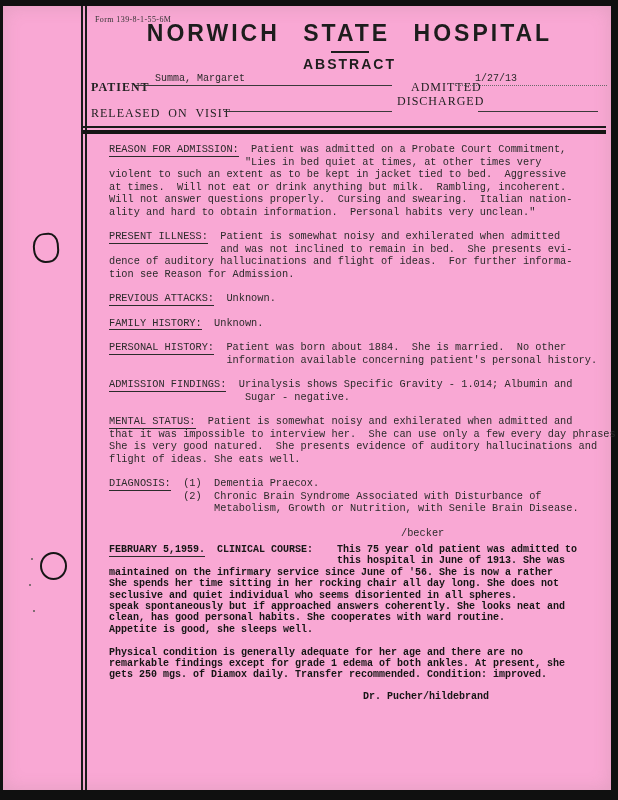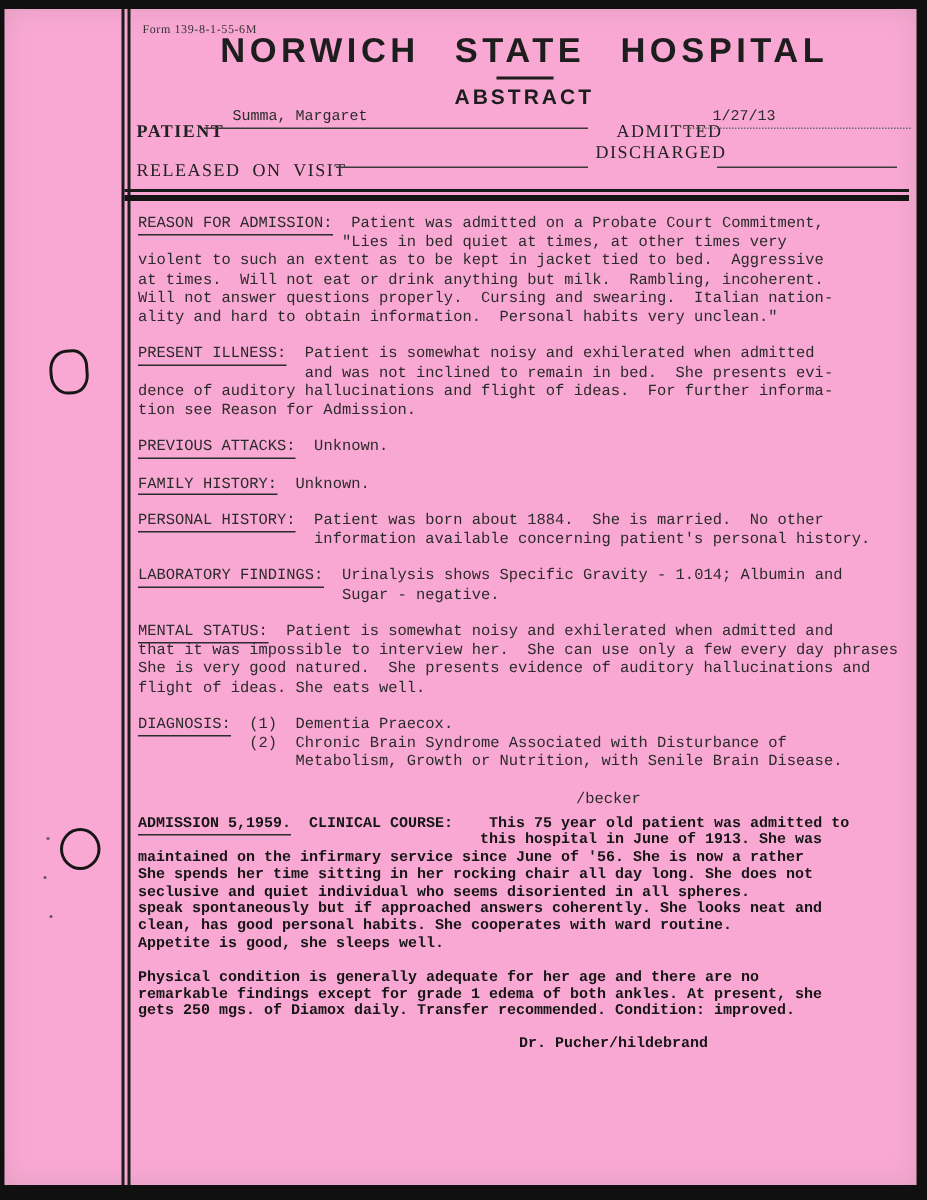--- a/index.html
+++ b/index.html
@@ -23,21 +23,21 @@
           letter-spacing:1px;color:#222;white-space:pre;}
   .fline{position:absolute;height:15px;border-bottom:1.5px solid #3a3a3a;}
   .fline.dotted{border-bottom:1.5px dotted #6a6a6a;}
   .fval{position:absolute;font-size:10px;color:#2b2b2b;white-space:pre;}
   
   .hrule{position:absolute;left:80px;right:5px;top:120px;}
   .hrule .thin{height:2px;background:#1a1a1a;margin-bottom:2px;}
   .hrule .thick{height:4px;background:#151515;}
   
   .content{position:absolute;left:89px;top:137px;right:4px;color:#2b2b2b;}
-  .tline{white-space:pre;font-size:10.3px;line-height:12.5px;}
+  .tline{white-space:pre;font-size:10.3px;line-height:12.5px;margin-left:17px;}
   .sec{margin-bottom:12px;}
   .ul{border-bottom:1.5px solid #2b2b2b;padding-bottom:.5px;}
   .steno{margin-bottom:5px;}
   .steno .tline{padding-left:292px;}
   .clinical{color:#161616;font-weight:bold;}
   .clinical .tline{font-size:10px;line-height:11.4px;}
   .signature{margin-top:10px;}
   .signature .tline{padding-left:254px;font-size:10px;font-weight:bold;color:#161616;}
   
   .hole{position:absolute;border:2.5px solid #161616;background:transparent;}
@@ -111,21 +111,21 @@
 
       <div class="sec">
         <div class="tline"><span class="ul">PERSONAL HISTORY:</span><span>  Patient was born about 1884.  She is married.  No other</span></div>
         <div>
             <div class="tline">                   information available concerning patient's personal history.</div>
           </div>
       </div>
 
 
       <div class="sec">
-        <div class="tline"><span class="ul">LABORATORY FINDINGS:</span><span>  Urinalysis shows Specific Gravity - 1.014; Albumin and</span></div>
+        <div class="tline"><span class="ul">ADMISSION FINDINGS:</span><span>  Urinalysis shows Specific Gravity - 1.014; Albumin and</span></div>
         <div>
             <div class="tline">                      Sugar - negative.</div>
           </div>
       </div>
 
       <div class="sec">
         <div class="tline"><span class="ul">MENTAL STATUS:</span><span>  Patient is somewhat noisy and exhilerated when admitted and</span></div>
         <div>
             <div class="tline">that it was impossible to interview her.  She can use only a few every day phrases</div>
             <div class="tline">She is very good natured.  She presents evidence of auditory hallucinations and</div>
@@ -139,21 +139,21 @@
             <div class="tline">            (2)  Chronic Brain Syndrome Associated with Disturbance of</div>
             <div class="tline">                 Metabolism, Growth or Nutrition, with Senile Brain Disease.</div>
           </div>
       </div>
 
       <div class="steno">
         <div class="tline">/becker</div>
       </div>
 
       <div class="clinical">
-        <div class="tline"><span class="ul">ADMISSION 5,1959.</span><span>  CLINICAL COURSE:    This 75 year old patient was admitted to</span></div>
+        <div class="tline"><span class="ul">FEBRUARY 5,1959.</span><span>  CLINICAL COURSE:    This 75 year old patient was admitted to</span></div>
         <div>
             <div class="tline">                                      this hospital in June of 1913. She was</div>
             <div class="tline">maintained on the infirmary service since June of '56. She is now a rather</div>
             <div class="tline">She spends her time sitting in her rocking chair all day long. She does not</div>
             <div class="tline">seclusive and quiet individual who seems disoriented in all spheres.</div>
             <div class="tline">speak spontaneously but if approached answers coherently. She looks neat and</div>
             <div class="tline">clean, has good personal habits. She cooperates with ward routine.</div>
             <div class="tline">Appetite is good, she sleeps well.</div>
             <div class="tline"> </div>
             <div class="tline">Physical condition is generally adequate for her age and there are no</div>

